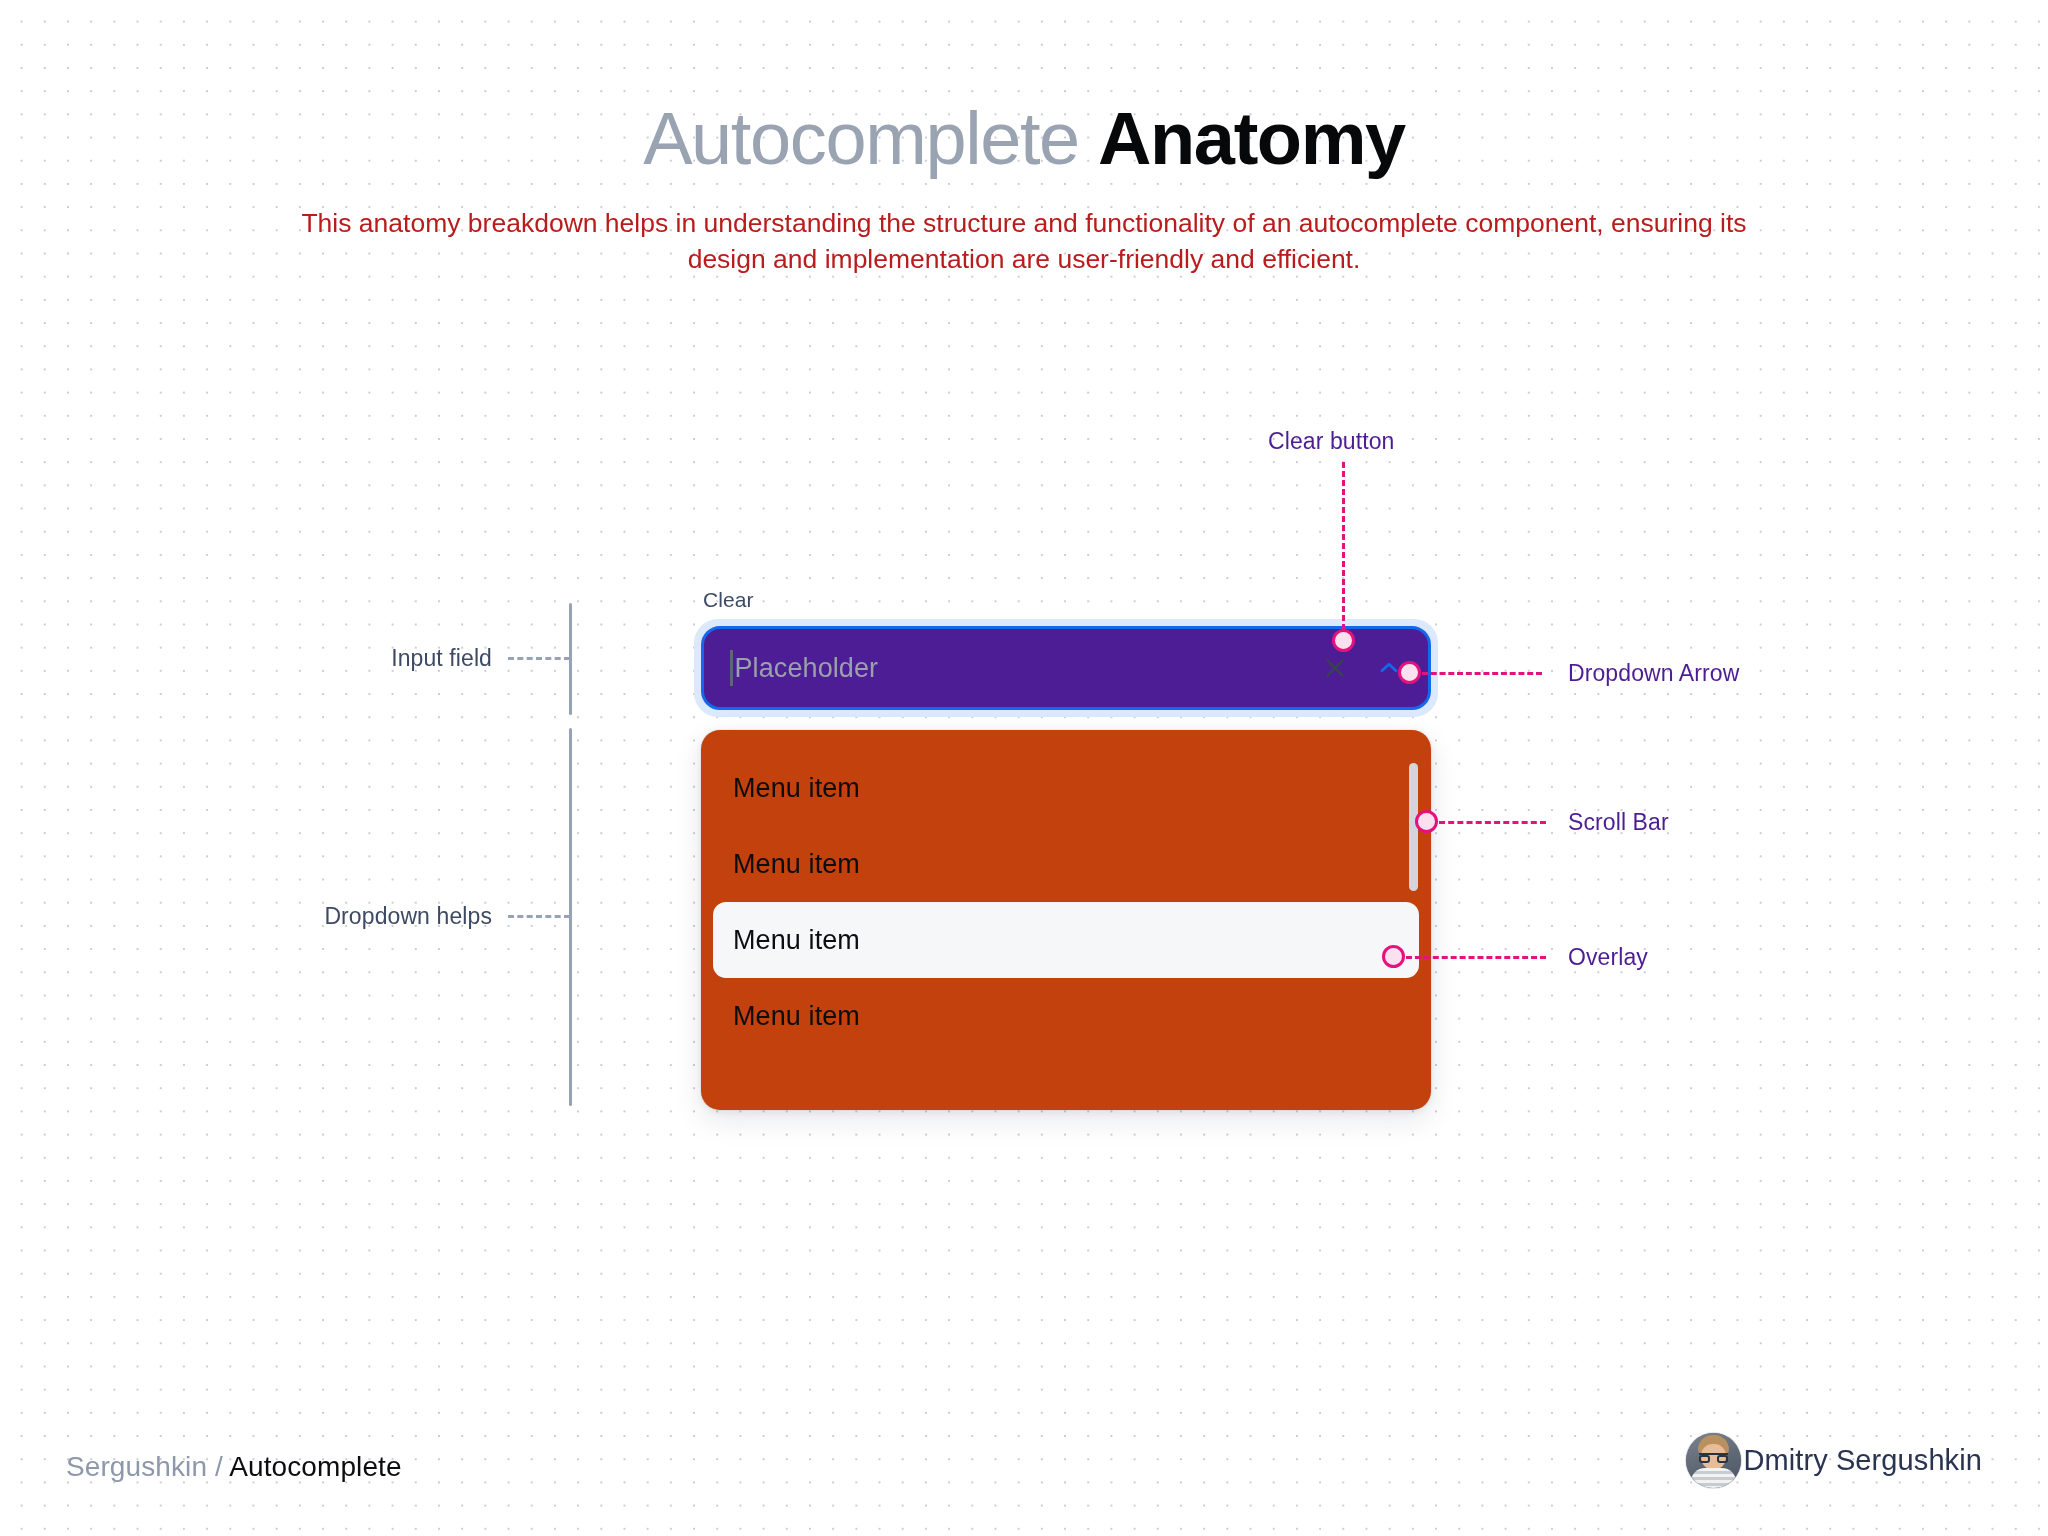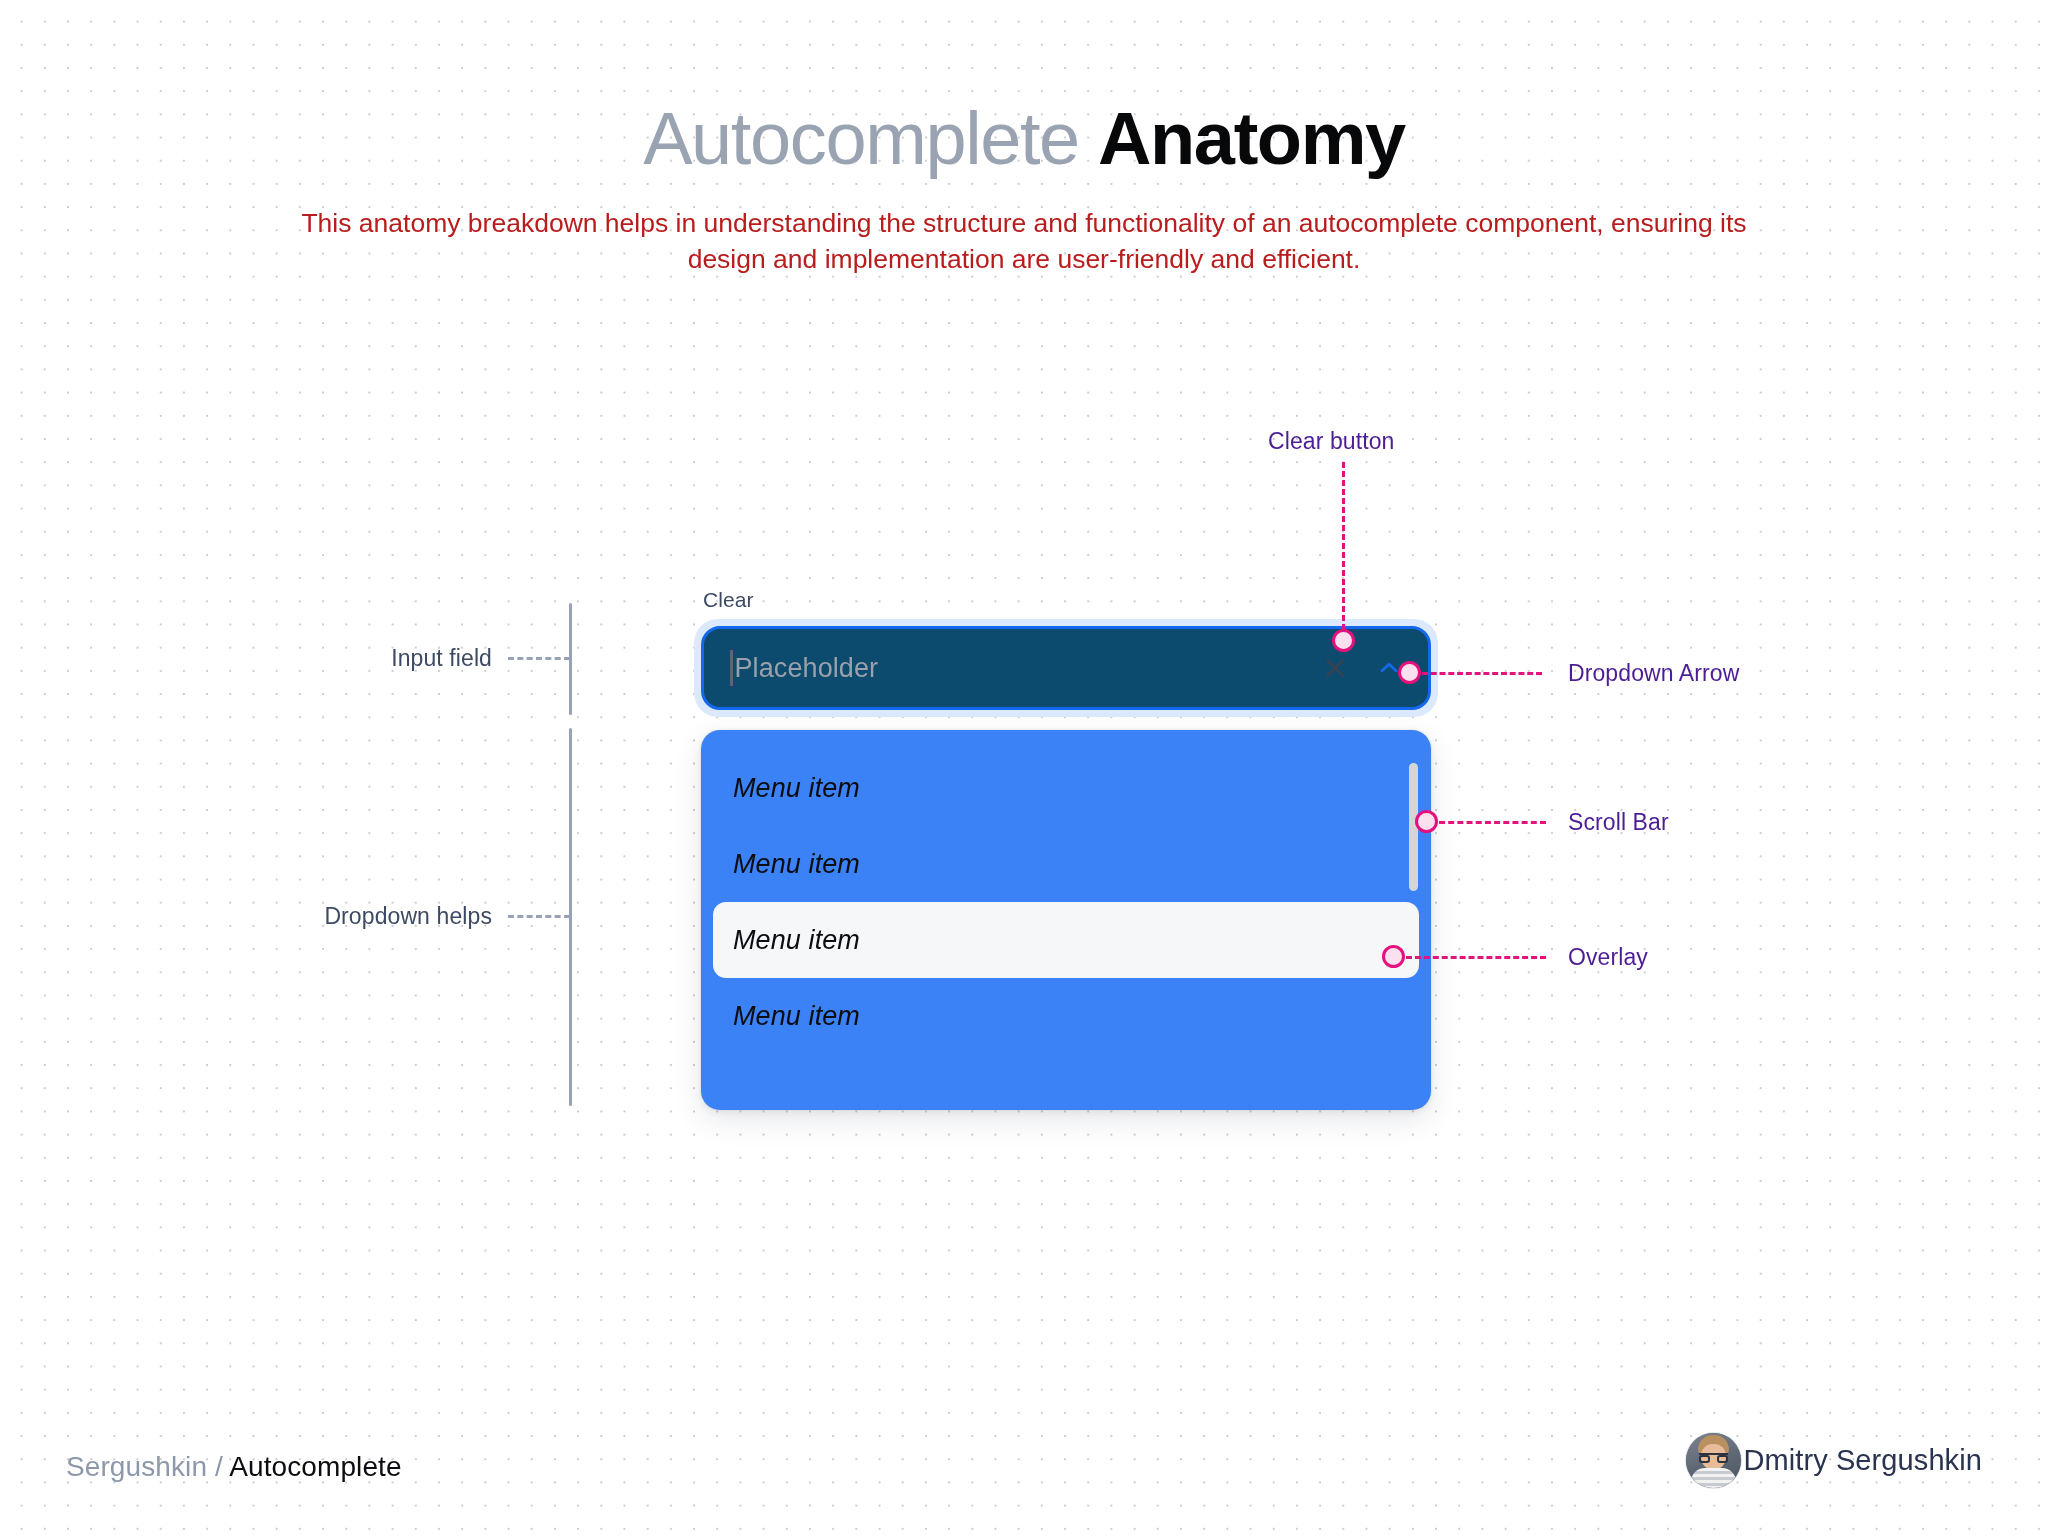--- a/index.html
+++ b/index.html
@@ -78,21 +78,21 @@
   }
 
   .input-field {
     position: absolute;
     left: 701px;
     top: 626px;
     width: 730px;
     height: 84px;
     border: 3px solid #1368ec;
     border-radius: 19px;
-    background: #0c4a6e;
+    background: #4c1d95;
     display: flex;
     align-items: center;
     padding: 0 22px 0 26px;
   }
 
   .caret {
     width: 2.5px;
     height: 36px;
     background: #5d6675;
     flex: 0 0 auto;
@@ -120,28 +120,27 @@
     justify-content: center;
   }
 
   
   .dropdown-menu {
     position: absolute;
     left: 701px;
     top: 730px;
     width: 730px;
     height: 380px;
-    background: #3b82f6;
+    background: #c2410c;
     border-radius: 19px;
     box-shadow: 0 10px 30px rgba(22,32,60,.10),
                 0 2px 8px rgba(22,32,60,.07),
                 0 0 0 1px rgba(25,35,60,.045);
     padding: 20px 12px;
     overflow: hidden;
-    font-style: italic;
   }
   .menu-item {
     height: 76px;
     display: flex;
     align-items: center;
     padding: 0 20px;
     border-radius: 13px;
     font-size: 27px;
     color: #0c0d10;
     letter-spacing: .1px;

